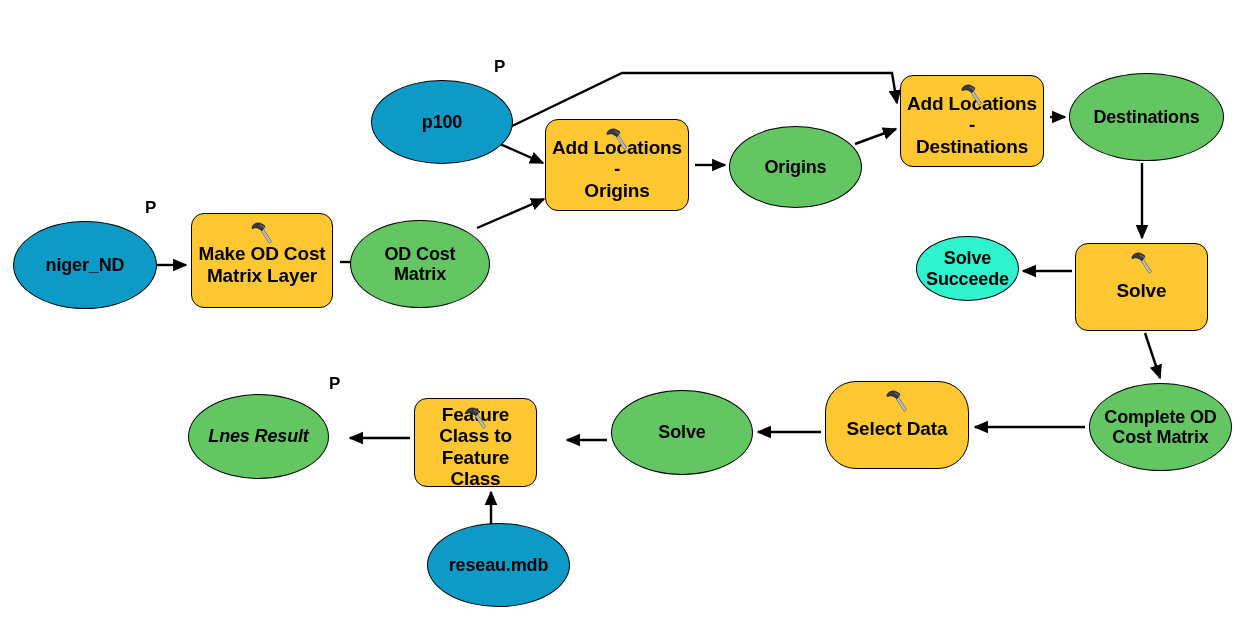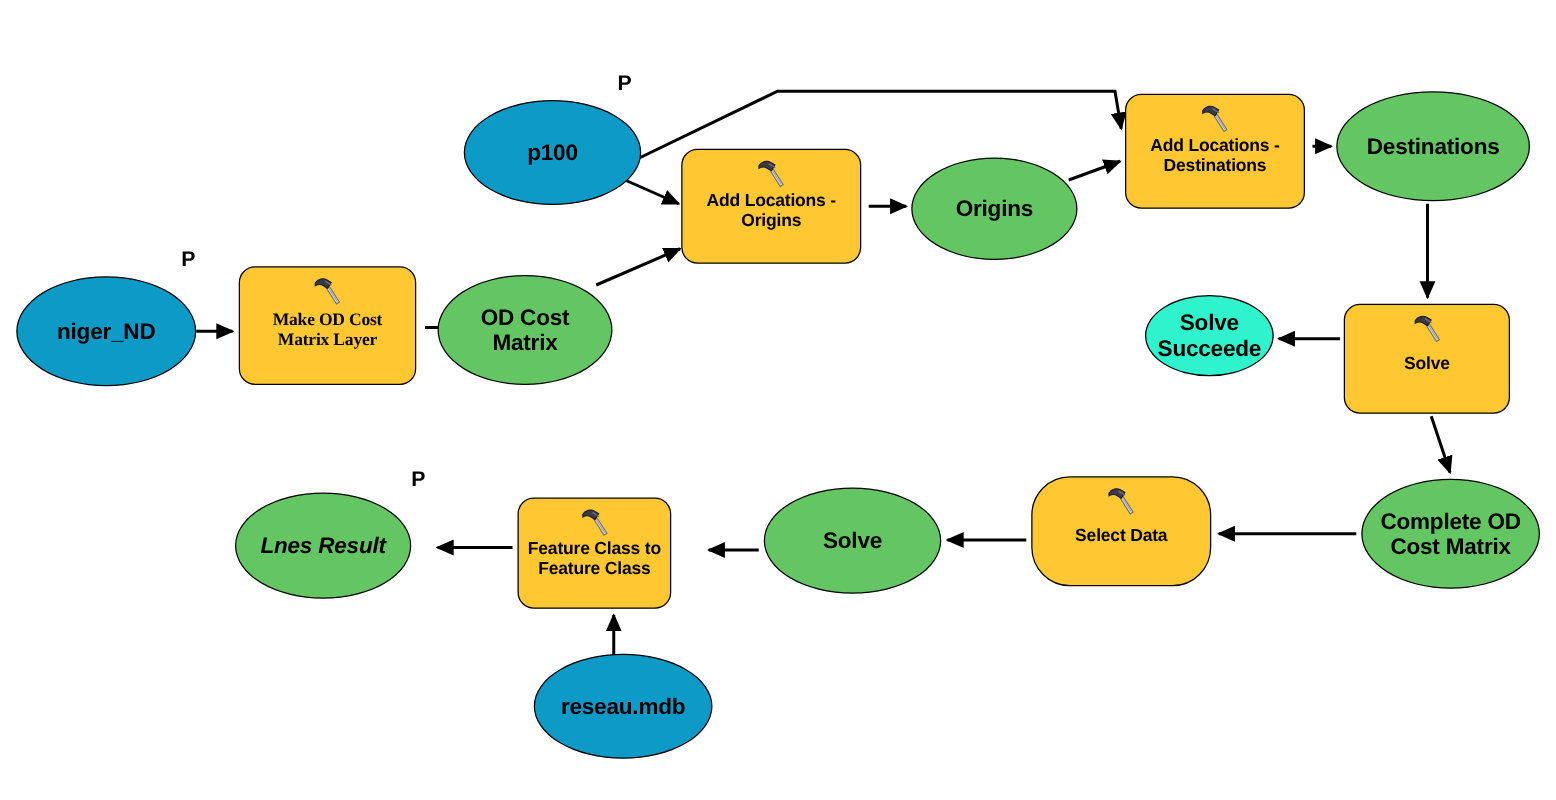--- a/index.html
+++ b/index.html
@@ -73,21 +73,21 @@
     border-radius: 13px;
   }
   .tool .shadow {
     border-radius: 13px;
     left: 7px;
     top: 8px;
     right: -7px;
     bottom: -8px;
   }
   .tool .lbl {
-    font-size: 14px;
+    font-size: 19px;
     margin-top: 8px;
   }
   .hammer {
     position: absolute;
     top: 6px;
     left: 50%;
     transform: translateX(-50%);
     width: 26px;
     height: 26px;
     z-index: 4;
@@ -131,21 +131,21 @@
         <polyline points="491,533 491,492" marker-end="url(#arw)"></polyline>
       </g>
   </svg>
 
   <div id="node-layer">
       <div class="node ellipse blue" style="left: 13px; top: 221px; width: 144px; height: 88px;">
         <div class="shadow"></div>
         <span class="lbl">niger_ND</span>
       </div>
       <span class="pmark" style="left: 145px; top: 198px;">P</span>
-      <div class="node tool" style="left: 191px; top: 213px; width: 142px; height: 95px; font-family: Liberation Serif, serif;">
+      <div class="node tool" style="left: 191px; top: 213px; width: 142px; height: 95px;">
         <div class="shadow"></div>
         <span class="hammer"><svg viewBox="0 0 26 26" width="26" height="26">
             <g>
               <path d="M14.5 9.2 L22.5 21.6 L20.2 23.2 L12.3 10.8 Z" fill="#d8d8d8" stroke="#6d6d6d" stroke-width="0.9"></path>
               <path d="M13.6 10.0 L20.8 21.2" stroke="#9a9a9a" stroke-width="0.8" fill="none"></path>
               <path d="M3.2 6.4 C5.4 3.1 9.6 2.2 12.6 3.9 L15.9 6.0 L13.0 10.6 L9.8 8.6 C7.9 7.4 5.6 7.3 3.2 8.6 Z" fill="#3a3a46" stroke="#1b1b22" stroke-width="0.9"></path>
               <path d="M11.0 4.9 L16.2 8.2" stroke="#6f6f80" stroke-width="1.1" fill="none"></path>
             </g>
           </svg></span>
         <span class="lbl">Make OD Cost

